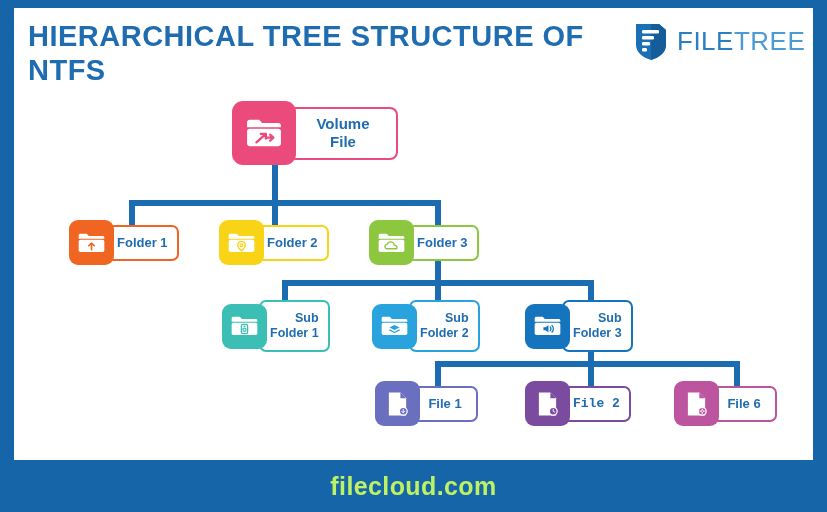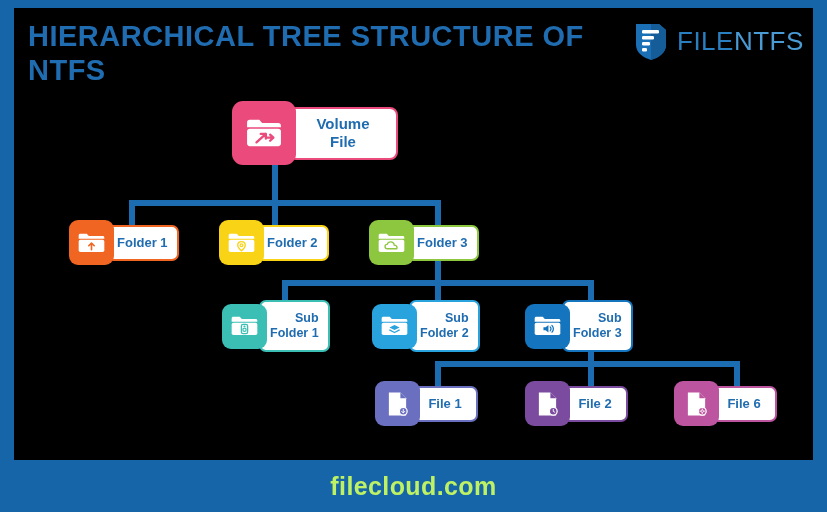--- a/index.html
+++ b/index.html
@@ -14,21 +14,21 @@
     position:relative;
     width:827px;height:512px;
     background:#1565a8;
     box-sizing:border-box;
   }
   
   .canvas{
     position:absolute;
     left:14px;top:8px;right:14px;
     width:799px;height:452px;
-    background:#000000;
+    background:#ffffff;
     box-sizing:border-box;
   }
   
   .header{
     position:absolute;left:0;top:0;width:799px;height:86px;
   }
   .title{
     position:absolute;left:14px;top:12px;width:580px;
     color:#1f6cb0;
     font-size:29px;
@@ -119,21 +119,21 @@
         <span class="logo-mark">
           <svg viewBox="0 0 34 40" width="34" height="40">
             <path d="M2 3 L25 3 L32 9 L32 24 C32 32 24 37 17 39 C10 37 2 32 2 24 Z" fill="#1a6fb5"></path>
             <path d="M25 3 L32 9 L32 24 C32 32 24 37 17 39 L17 3 Z" fill="#155d98"></path>
             <rect x="8" y="9" width="17" height="3.4" rx="1.2" fill="#ffffff"></rect>
             <rect x="8" y="15" width="12" height="3.4" rx="1.2" fill="#ffffff"></rect>
             <rect x="8" y="21" width="8" height="3.4" rx="1.2" fill="#ffffff"></rect>
             <rect x="8" y="27" width="5" height="3.4" rx="1.2" fill="#ffffff"></rect>
           </svg>
         </span>
-        <span class="logo-text"><span class="t1">FILE</span><span class="t2">NTFS</span></span>
+        <span class="logo-text"><span class="t1">FILE</span><span class="t2">TREE</span></span>
       </div>
     </div>
 
     <div class="tree">
 
       <div class="ln v" style="left:258px;top:71px;height:35px;"></div>
       <div class="ln h" style="left:115px;top:106px;width:312px;"></div>
       <div class="ln v" style="left:115px;top:106px;height:26px;"></div>
       <div class="ln v" style="left:258px;top:106px;height:26px;"></div>
       <div class="ln v" style="left:421px;top:106px;height:26px;"></div>
@@ -259,21 +259,21 @@
           <svg viewBox="0 0 32 36" width="23" height="26">
             <path d="M4 2 L20 2 L28 10 L28 34 L4 34 Z" fill="#ffffff"></path>
             <path d="M20 2 L20 10 L28 10" fill="#6a6fc0"></path>
             <circle cx="24" cy="28" r="5.4" fill="#6a6fc0" stroke="#ffffff" stroke-width="1.8"></circle>
             <path d="M24 25.4 L24 30.2 M21.8 28.2 L24 30.4 L26.2 28.2" stroke="#ffffff" stroke-width="1.3" fill="none" stroke-linecap="round"></path>
           </svg>
         </span>
         <span class="labelbox" style="border-color:#6a6fc0;">File 1</span>
       </div>
 
-      <div class="node lvl" style="left:511px;top:287px;">
+      <div class="node lvl" style="left:511px;top:287px;font-family:Liberation Mono, monospace;">
         <span class="iconbox" style="background:#7a4b9e;">
           <svg viewBox="0 0 32 36" width="23" height="26">
             <path d="M4 2 L20 2 L28 10 L28 34 L4 34 Z" fill="#ffffff"></path>
             <path d="M20 2 L20 10 L28 10" fill="#7a4b9e"></path>
             <circle cx="24" cy="28" r="5.4" fill="#7a4b9e" stroke="#ffffff" stroke-width="1.8"></circle>
             <path d="M24 25.4 L24 28.2 L26.1 29.4" stroke="#ffffff" stroke-width="1.3" fill="none" stroke-linecap="round"></path>
           </svg>
         </span>
         <span class="labelbox" style="border-color:#7a4b9e;">File 2</span>
       </div>

